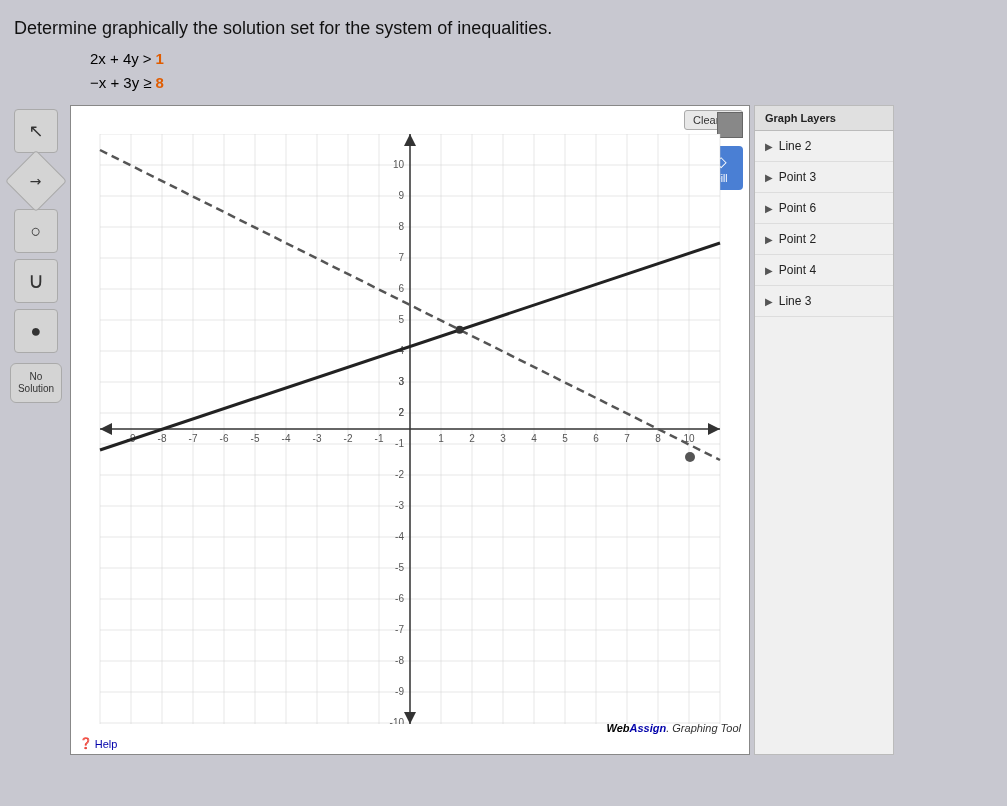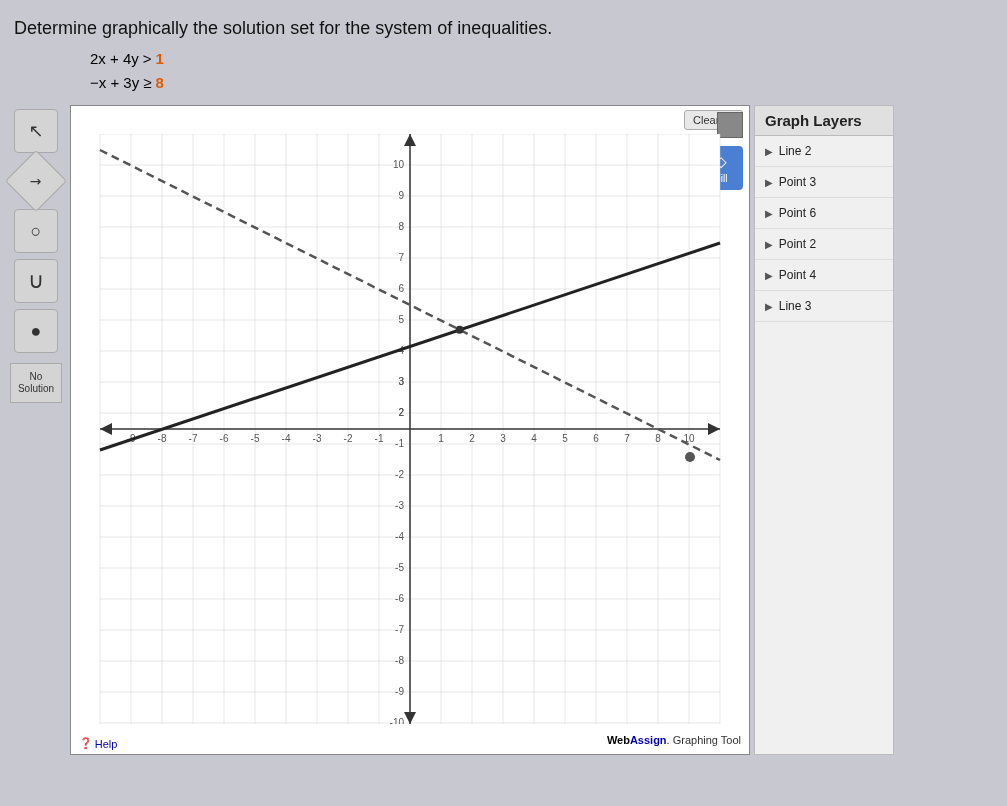--- a/index.html
+++ b/index.html
@@ -56,21 +56,21 @@
       justify-content: center;
       cursor: pointer;
       font-size: 18px;
       color: #333;
     }
     .no-solution-btn {
       width: 52px;
       height: 40px;
       background: #d4d4d4;
       border: 1px solid #aaa;
-      border-radius: 0;
+      border-radius: 6px;
       display: flex;
       align-items: center;
       justify-content: center;
       cursor: pointer;
       font-size: 10px;
       color: #333;
       text-align: center;
       line-height: 1.2;
       margin-top: 4px;
     }
@@ -104,24 +104,25 @@
     .graph-svg-wrapper {
       position: absolute;
       top: 28px;
       left: 0;
       right: 0;
       bottom: 30px;
     }
 
     .graph-footer {
       position: absolute;
-      bottom: 8px;
+      bottom: 20px;
       right: 8px;
       font-size: 11px;
       color: #333;
+      font-style: italic;
     }
     .graph-footer span.web { color: #000; font-weight: bold; }
     .graph-footer span.assign { color: #00a; font-weight: bold; }
 
     .help-link {
       position: absolute;
       bottom: 4px;
       left: 8px;
       font-size: 11px;
       color: #00a;
@@ -136,21 +137,21 @@
       background: #f0f0f0;
       border: 1px solid #bbb;
       width: 140px;
       flex-shrink: 0;
       margin-left: 4px;
     }
     .layers-title {
       background: #e0e0e0;
       border-bottom: 1px solid #bbb;
       padding: 6px 10px;
-      font-size: 15px;
+      font-size: 11px;
       font-weight: bold;
       color: #222;
     }
     .layer-item {
       display: flex;
       align-items: center;
       padding: 8px 10px;
       font-size: 12px;
       color: #222;
       border-bottom: 1px solid #ddd;

